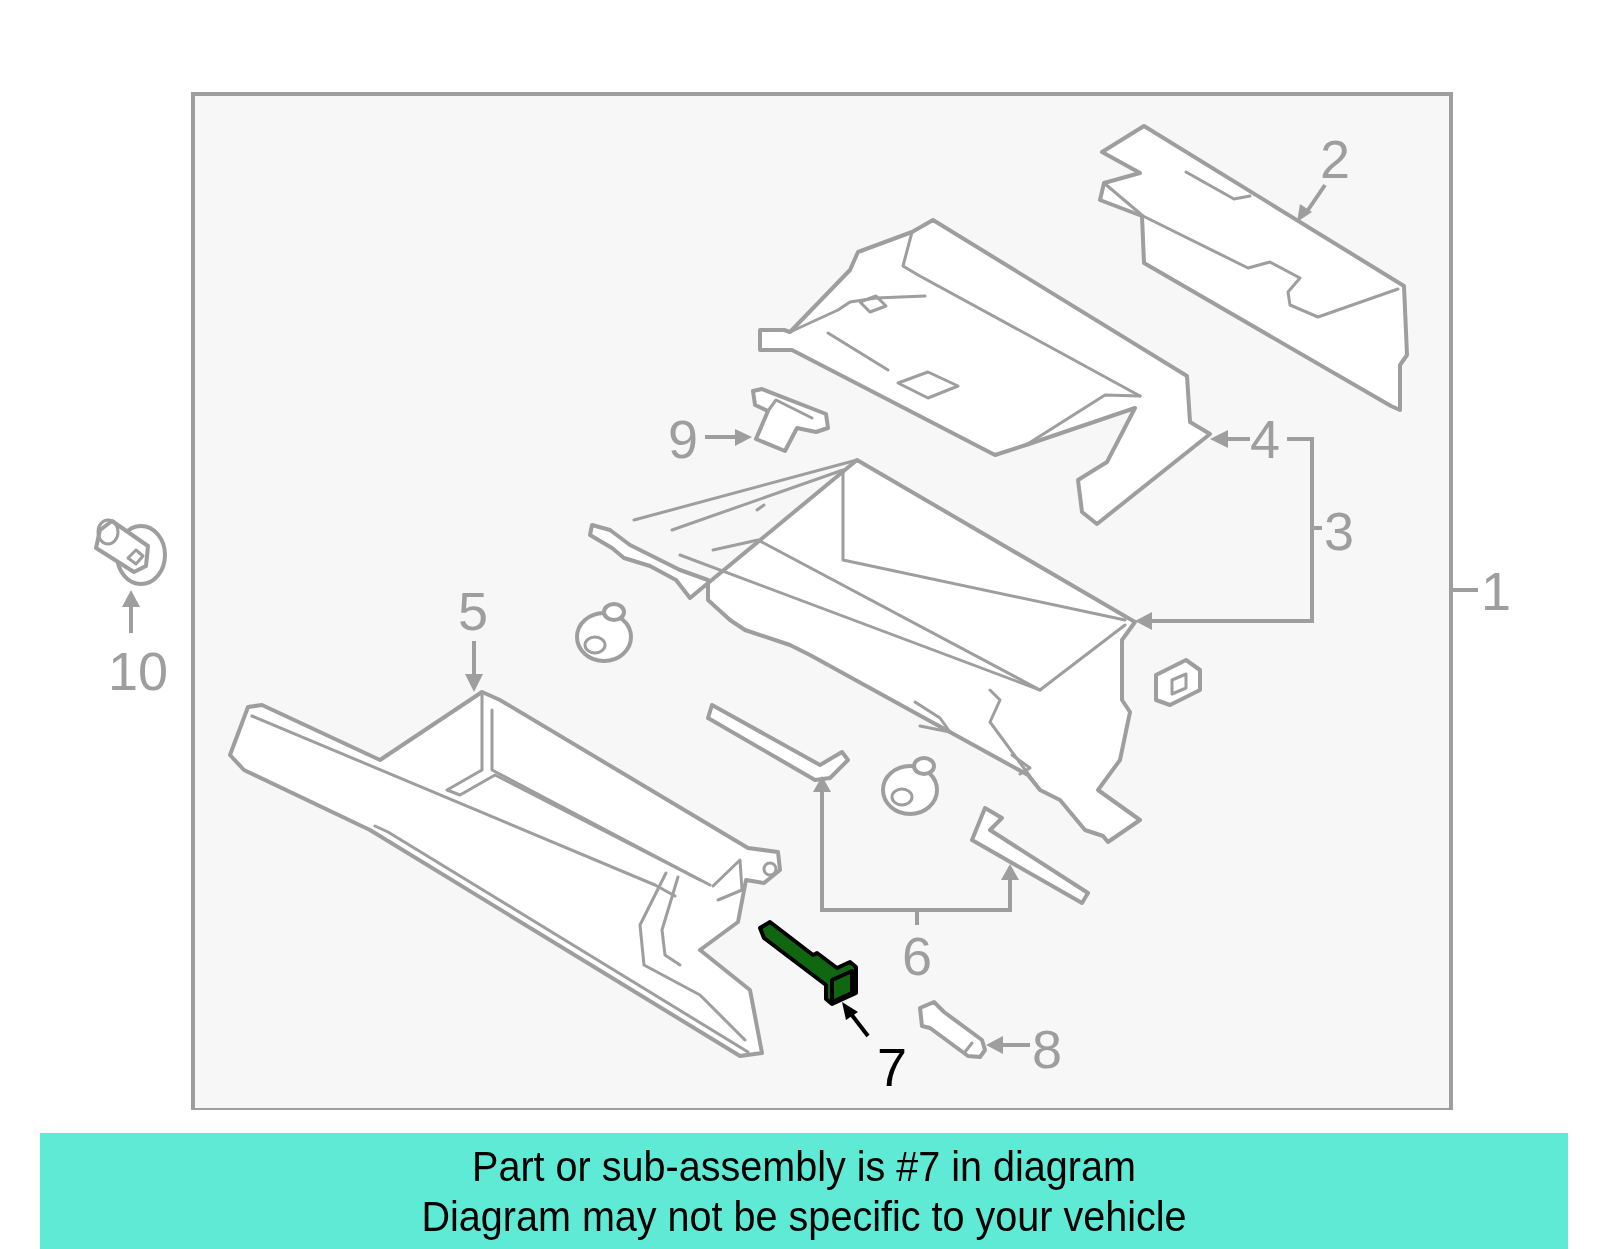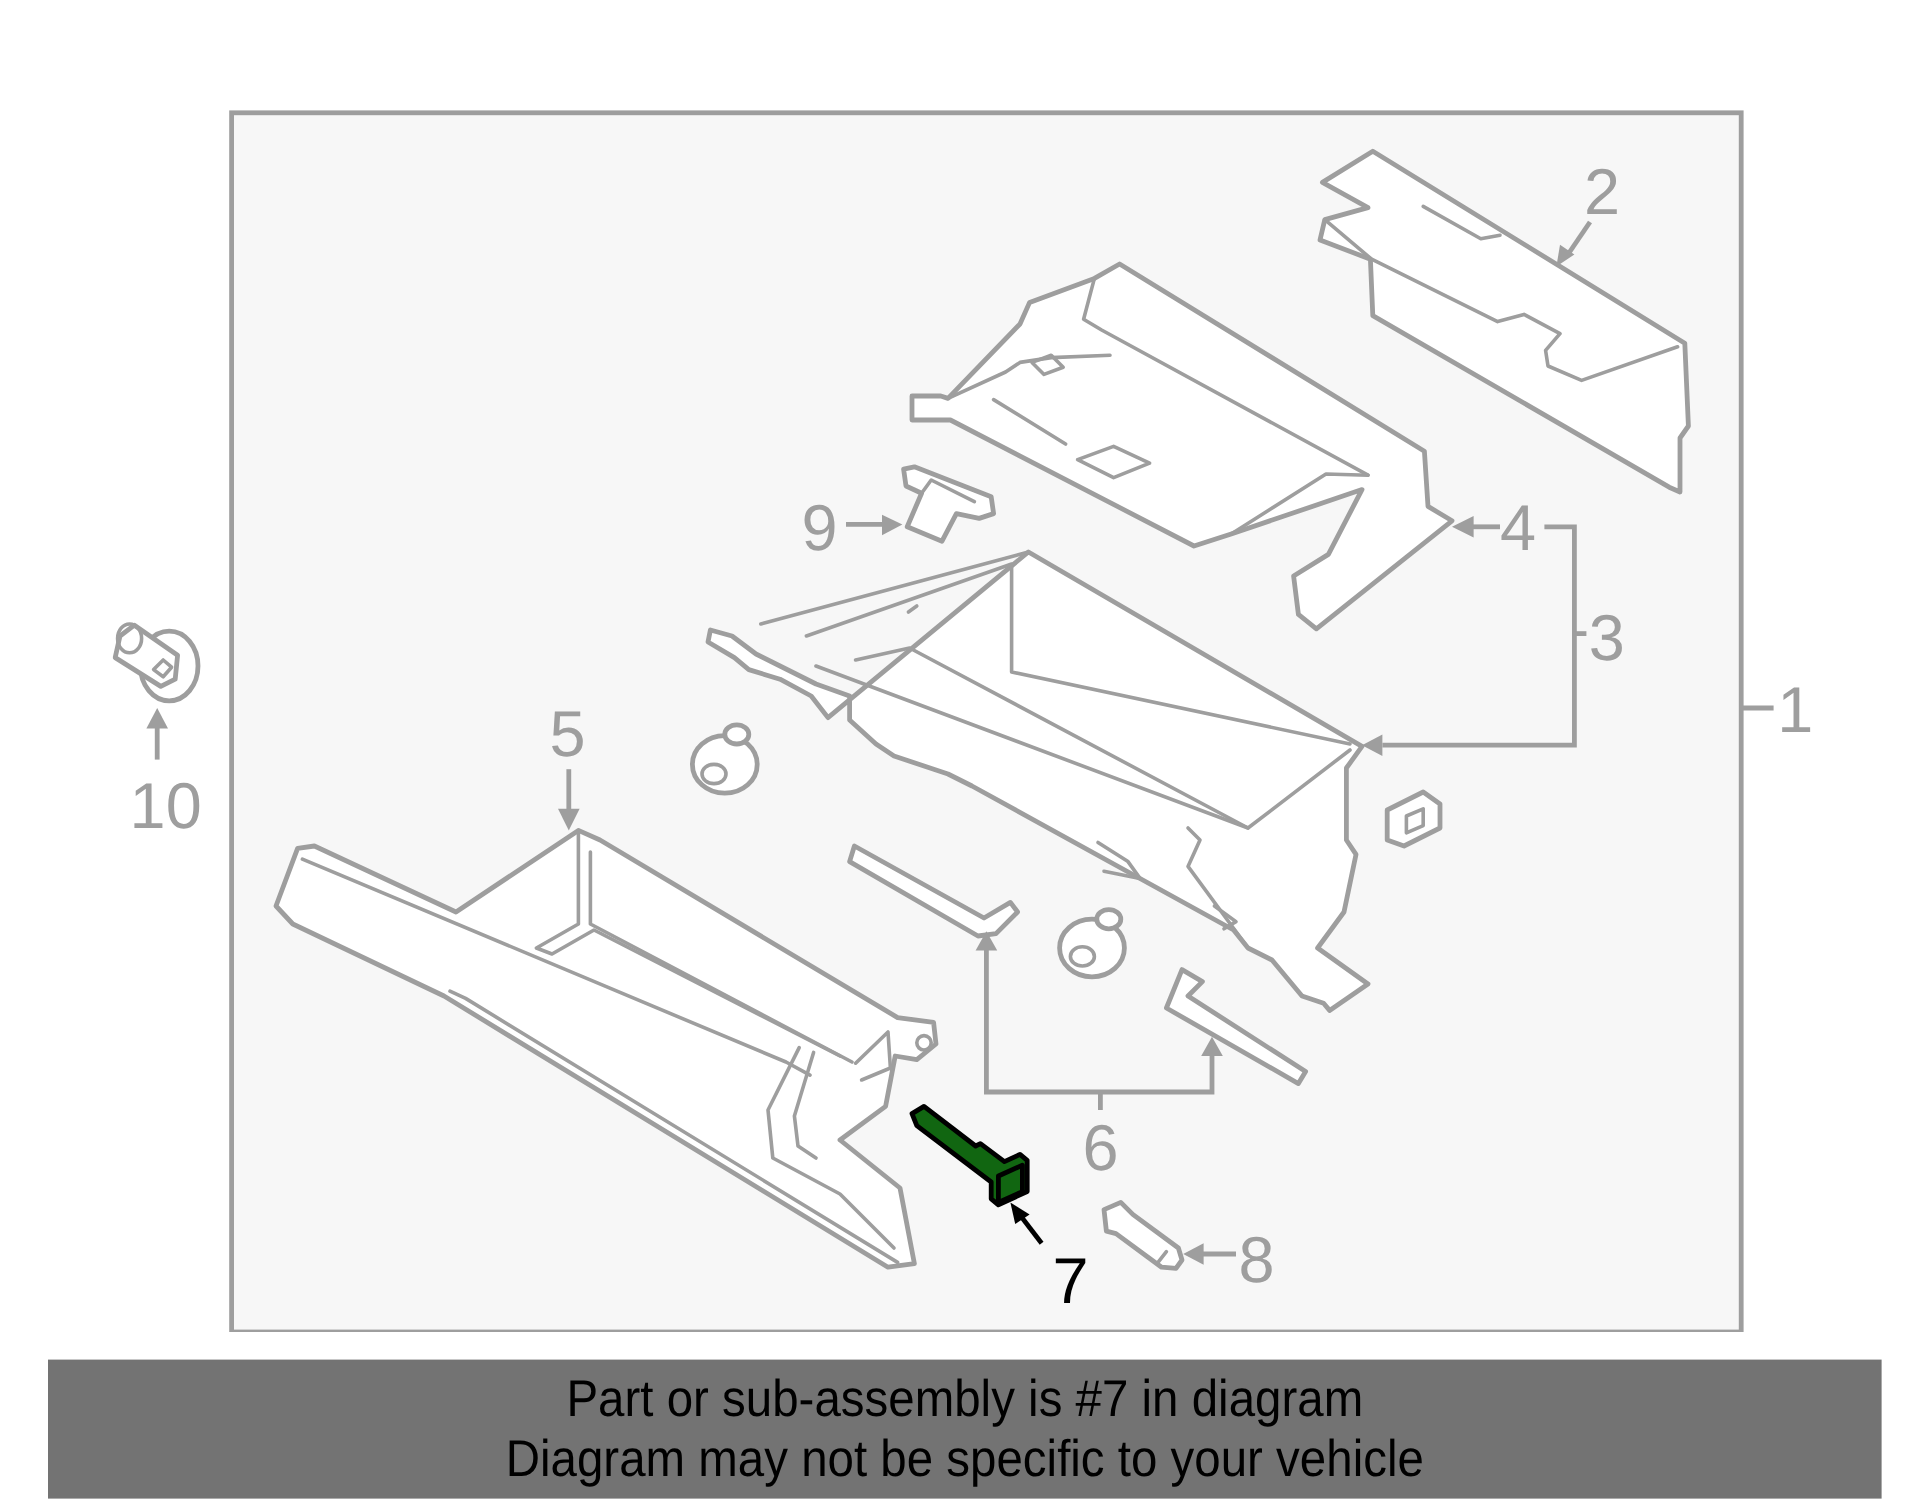--- a/index.html
+++ b/index.html
@@ -9,21 +9,21 @@
     .part { fill: #ffffff; stroke: #9e9e9e; stroke-width: 4; stroke-linejoin: round; stroke-linecap: round; }
     .detail { fill: none; stroke: #9e9e9e; stroke-width: 3; stroke-linejoin: round; stroke-linecap: round; }
     .leader { fill: none; stroke: #9e9e9e; stroke-width: 4; }
     .arrowhead { fill: #9e9e9e; stroke: none; }
     .callout { fill: #9e9e9e; font-family: "Liberation Sans", sans-serif; font-size: 54px; }
     .callout-hl { fill: #000000; font-family: "Liberation Sans", sans-serif; font-size: 54px; }
     .hl-part { fill: #116611; stroke: #000000; stroke-width: 4; stroke-linejoin: round; }
     .hl-leader { fill: none; stroke: #000000; stroke-width: 4; }
     .hl-arrow { fill: #000000; }
     #banner { position: absolute; left: 40px; top: 1133px; width: 1528px; height: 116px;
-              background: #737373; color: #000000; text-align: center;
+              background: #5eead4; color: #000000; text-align: center;
               font-family: "Liberation Sans", sans-serif; font-size: 43px; line-height: 50px;
               padding-top: 8px; box-sizing: border-box; }
     #banner div { transform: scaleX(0.92); transform-origin: center; }
   </style>
 </head>
 <body>
 
 <svg id="diagram-svg" viewBox="0 0 1600 1110" xmlns="http://www.w3.org/2000/svg">
 
   <rect x="193" y="94" width="1258" height="1016" fill="#f7f7f7" stroke="#9e9e9e" stroke-width="4"></rect>

